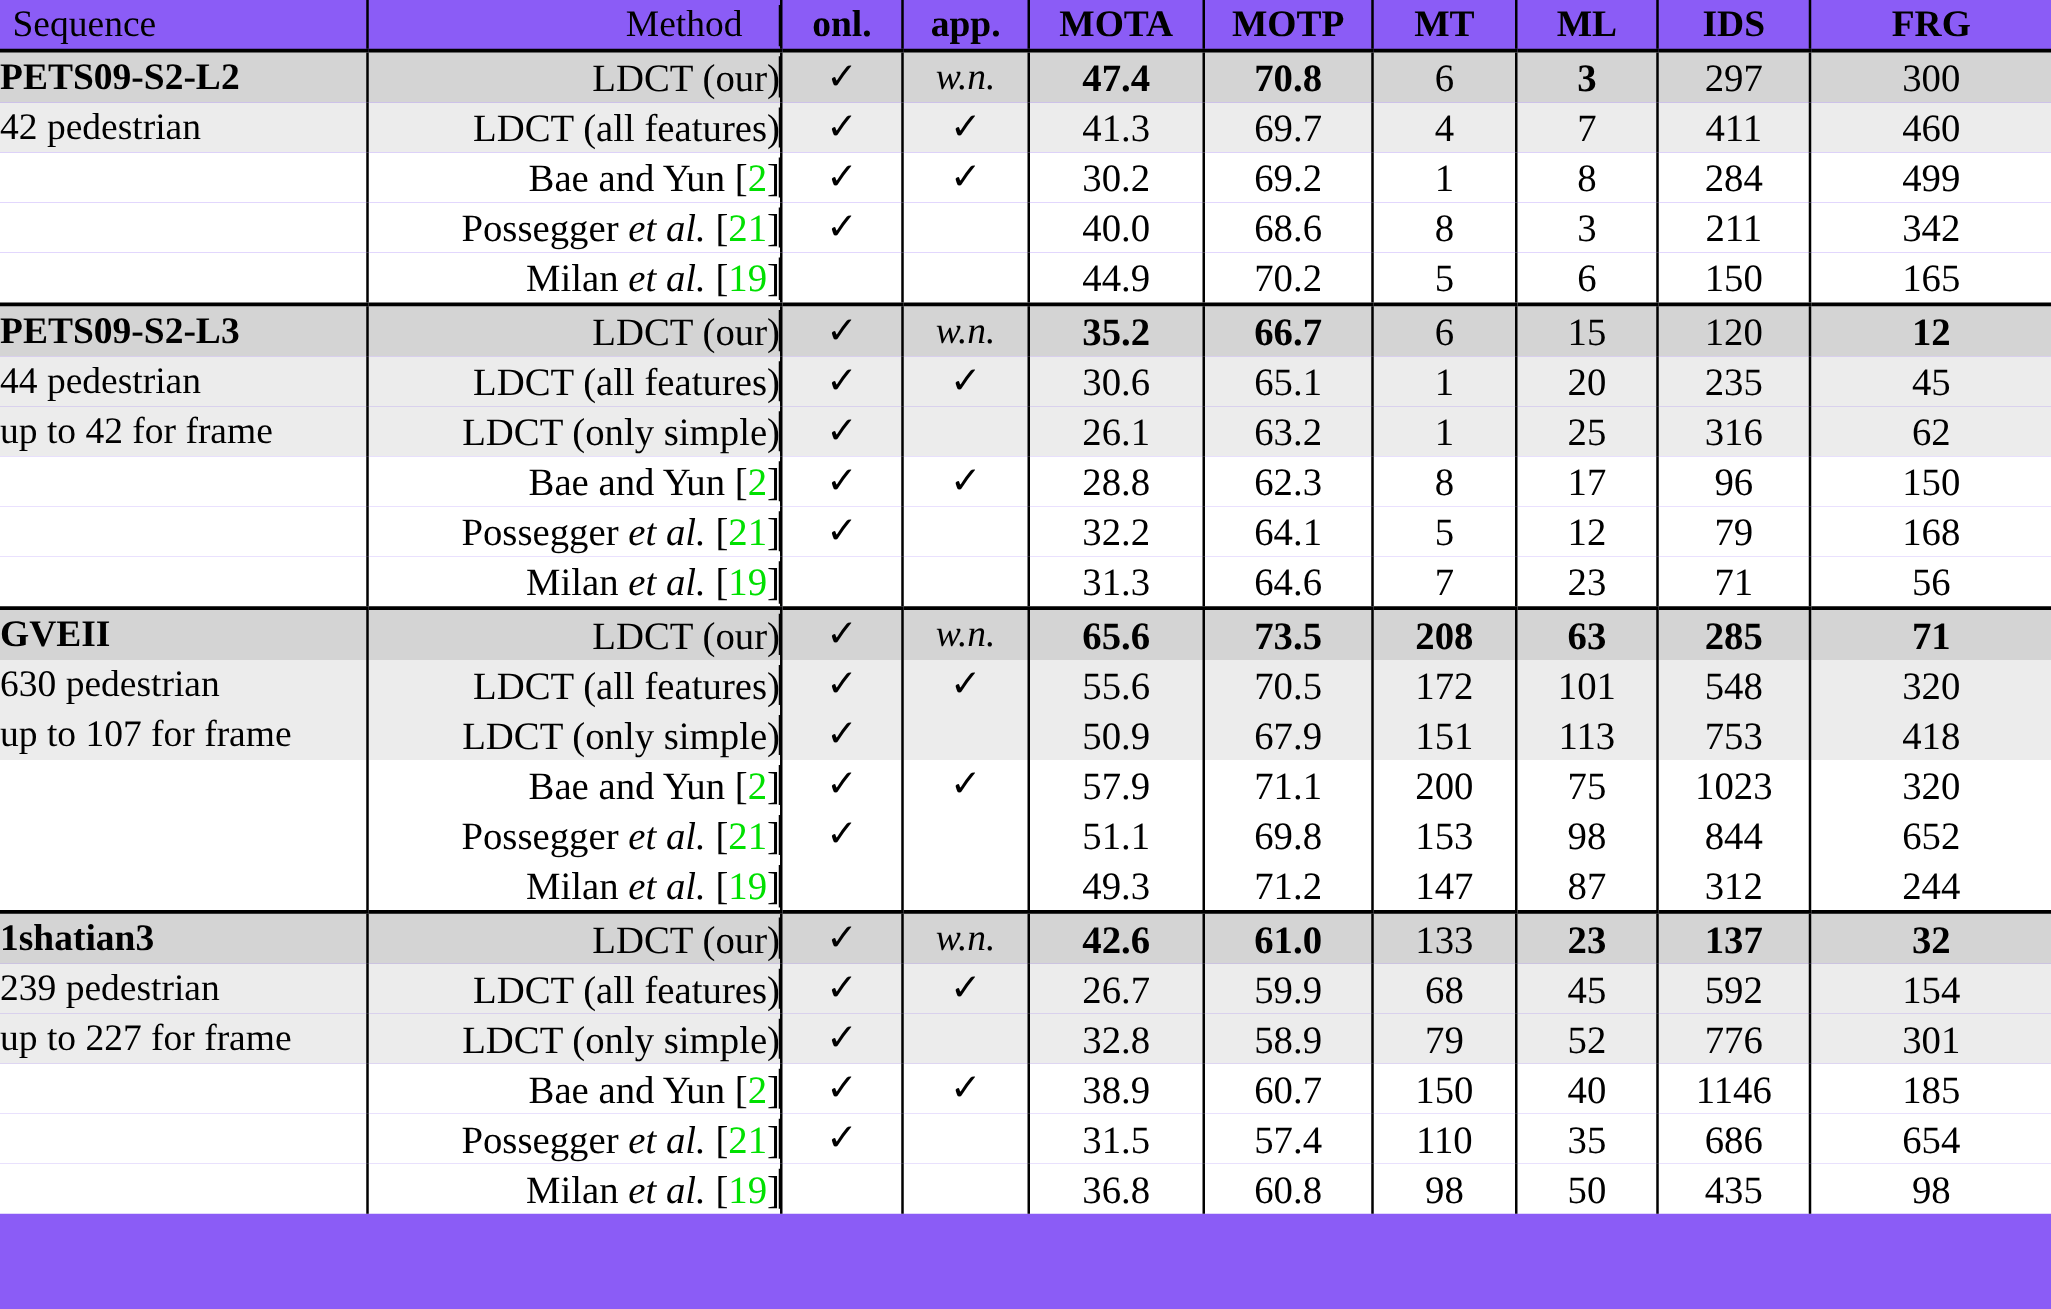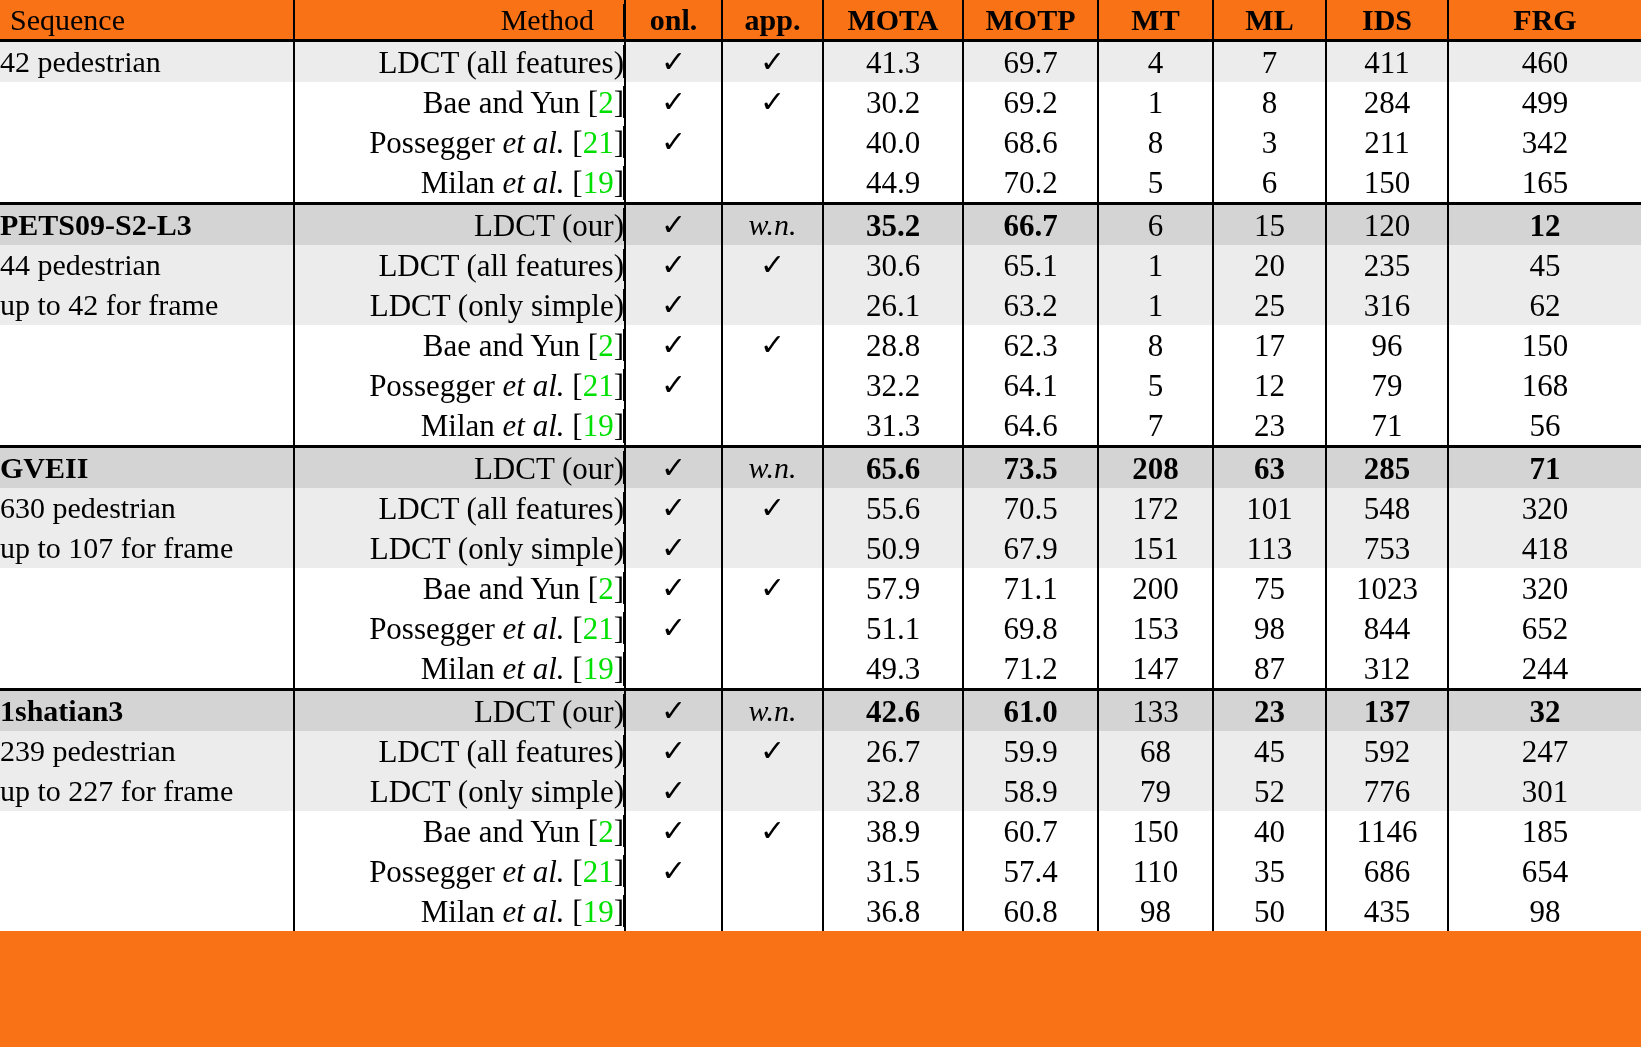--- a/index.html
+++ b/index.html
@@ -10,21 +10,21 @@
   body {
     font-family: "Liberation Serif", "DejaVu Serif", serif;
     color: #000000;
     -webkit-font-smoothing: antialiased;
   }
   #table-root {
     position: relative;
     width: 1641px;
     height: 1047px;
     overflow: hidden;
-    background: #f97316;
+    background: #8b5cf6;
   }
   table.mot {
     border-collapse: collapse;
     table-layout: fixed;
     width: 1641px;
     font-size: 30px;
     line-height: 1;
   }
   table.mot col.c-seq    { width: 294px; }
   table.mot col.c-method { width: 331px; }
@@ -111,20 +111,32 @@
         <th class="h-num vr-left">app.</th>
         <th class="h-num vr-left">MOTA</th>
         <th class="h-num vr-left">MOTP</th>
         <th class="h-num vr-left">MT</th>
         <th class="h-num vr-left">ML</th>
         <th class="h-num vr-left">IDS</th>
         <th class="h-num vr-left">FRG</th>
       </tr>
     </thead>
     <tbody id="table-body">
+        <tr class="r-our sec-first">
+          <td class="seq seqname">PETS09-S2-L2</td>
+          <td class="method vr-left"><span>LDCT (our)</span></td>
+          <td class="mark vr-dbl"><span class="chk">✓</span></td>
+          <td class="mark vr-left"><span class="chk it">w.n.</span></td>
+          <td class="num vr-left b">47.4</td>
+          <td class="num vr-left b">70.8</td>
+          <td class="num vr-left">6</td>
+          <td class="num vr-left b">3</td>
+          <td class="num vr-left">297</td>
+          <td class="num vr-left">300</td>
+        </tr>
         <tr class="r-alt">
           <td class="seq">42 pedestrian</td>
           <td class="method vr-left"><span>LDCT (all features)</span></td>
           <td class="mark vr-dbl"><span class="chk">✓</span></td>
           <td class="mark vr-left"><span class="chk">✓</span></td>
           <td class="num vr-left">41.3</td>
           <td class="num vr-left">69.7</td>
           <td class="num vr-left">4</td>
           <td class="num vr-left">7</td>
           <td class="num vr-left">411</td>
@@ -325,21 +337,21 @@
         <tr class="r-alt">
           <td class="seq">239 pedestrian</td>
           <td class="method vr-left"><span>LDCT (all features)</span></td>
           <td class="mark vr-dbl"><span class="chk">✓</span></td>
           <td class="mark vr-left"><span class="chk">✓</span></td>
           <td class="num vr-left">26.7</td>
           <td class="num vr-left">59.9</td>
           <td class="num vr-left">68</td>
           <td class="num vr-left">45</td>
           <td class="num vr-left">592</td>
-          <td class="num vr-left">247</td>
+          <td class="num vr-left">154</td>
         </tr>
         <tr class="r-alt">
           <td class="seq">up to 227 for frame</td>
           <td class="method vr-left"><span>LDCT (only simple)</span></td>
           <td class="mark vr-dbl"><span class="chk">✓</span></td>
           <td class="mark vr-left"><span class="chk"></span></td>
           <td class="num vr-left">32.8</td>
           <td class="num vr-left">58.9</td>
           <td class="num vr-left">79</td>
           <td class="num vr-left">52</td>

